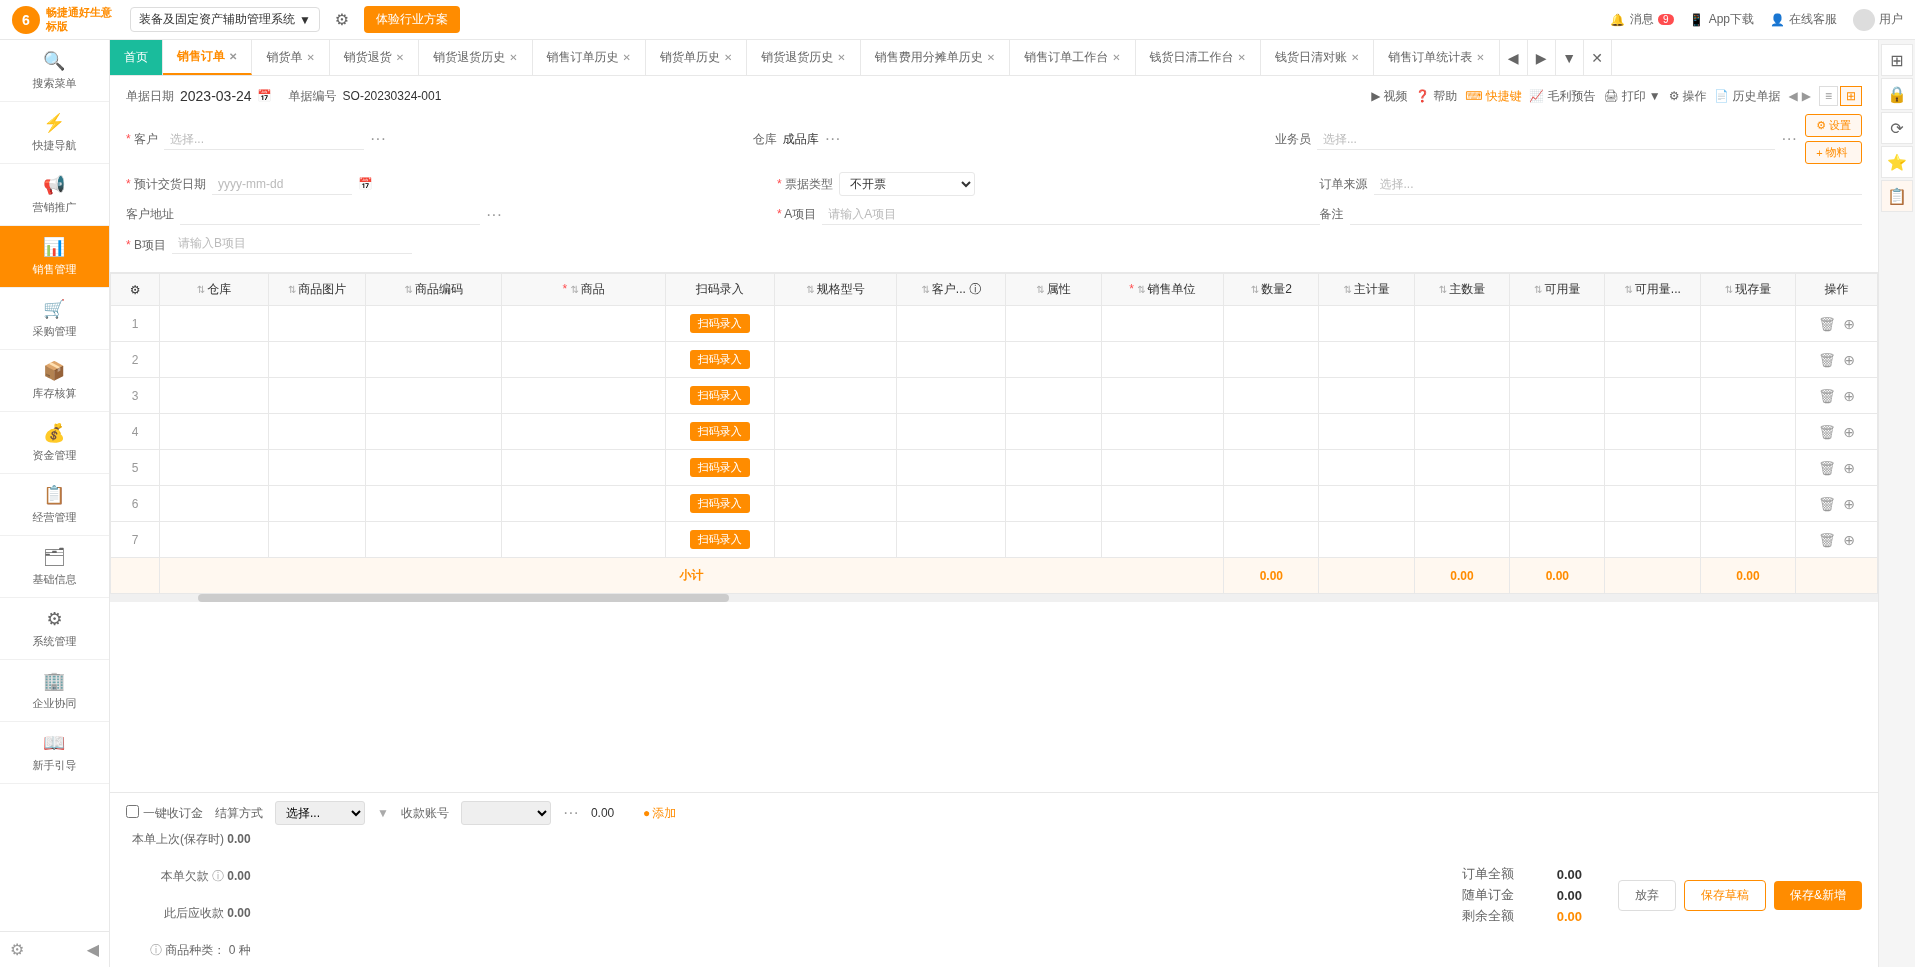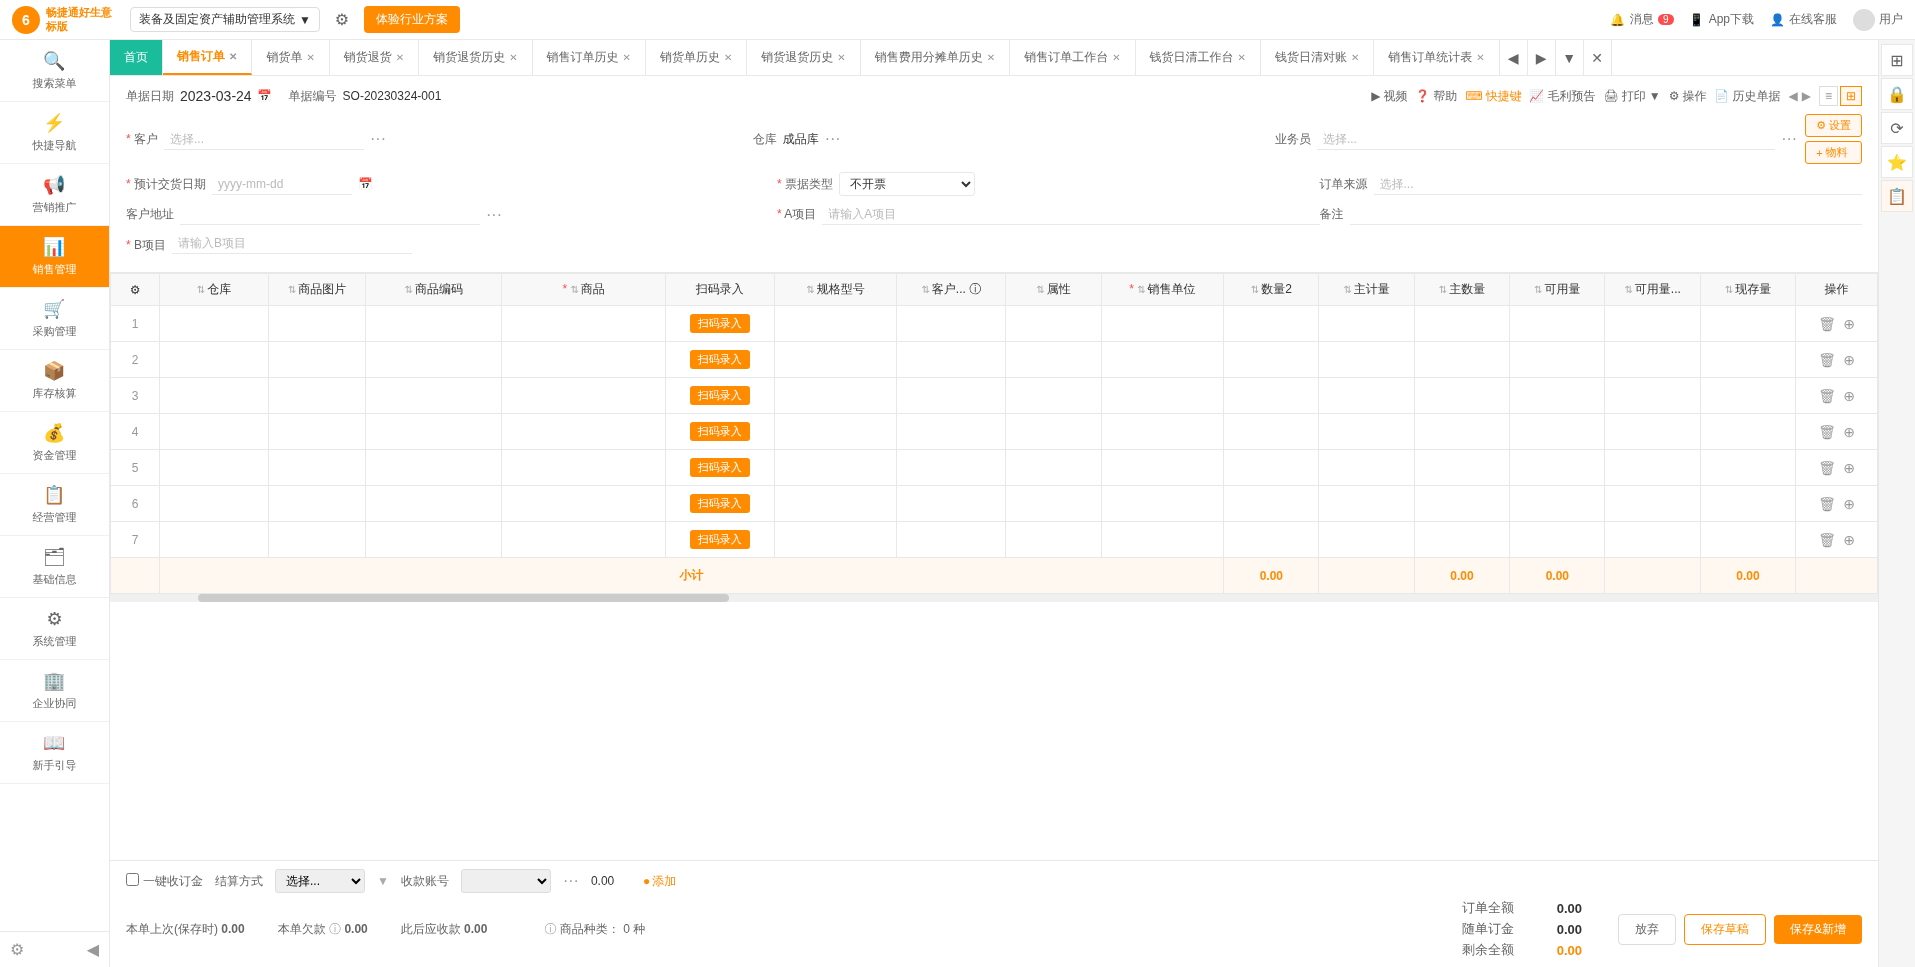--- a/index.html
+++ b/index.html
@@ -190,21 +190,21 @@
     .subtotal-label { color: #ff8c00; text-align: left; padding-left: 10px; }
     
     
     .bottom-area {
       background: #fff;
       border-top: 1px solid #e8e8e8;
       padding: 8px 16px;
     }
     .bottom-row1 { display: flex; align-items: center; gap: 12px; margin-bottom: 6px; }
     .bottom-row2 { display: flex; align-items: center; justify-content: space-between; }
-    .bottom-stats { display: flex; align-items: flex-end; gap: 33px; font-size: 12px; color: #666; }
+    .bottom-stats { display: flex; align-items: flex-end; gap: 20px; font-size: 12px; color: #666; flex-direction: column; }
     .amount-row { display: flex; align-items: center; gap: 8px; font-size: 13px; }
     .amount-label { color: #666; }
     .amount-value { color: #333; font-weight: bold; min-width: 60px; text-align: right; }
     .amount-value.orange { color: #ff8c00; }
     
     .btn-discard {
       border: 1px solid #ddd; background: #fff;
       border-radius: 4px; padding: 6px 16px;
       cursor: pointer; font-size: 12px; color: #666;
     }

